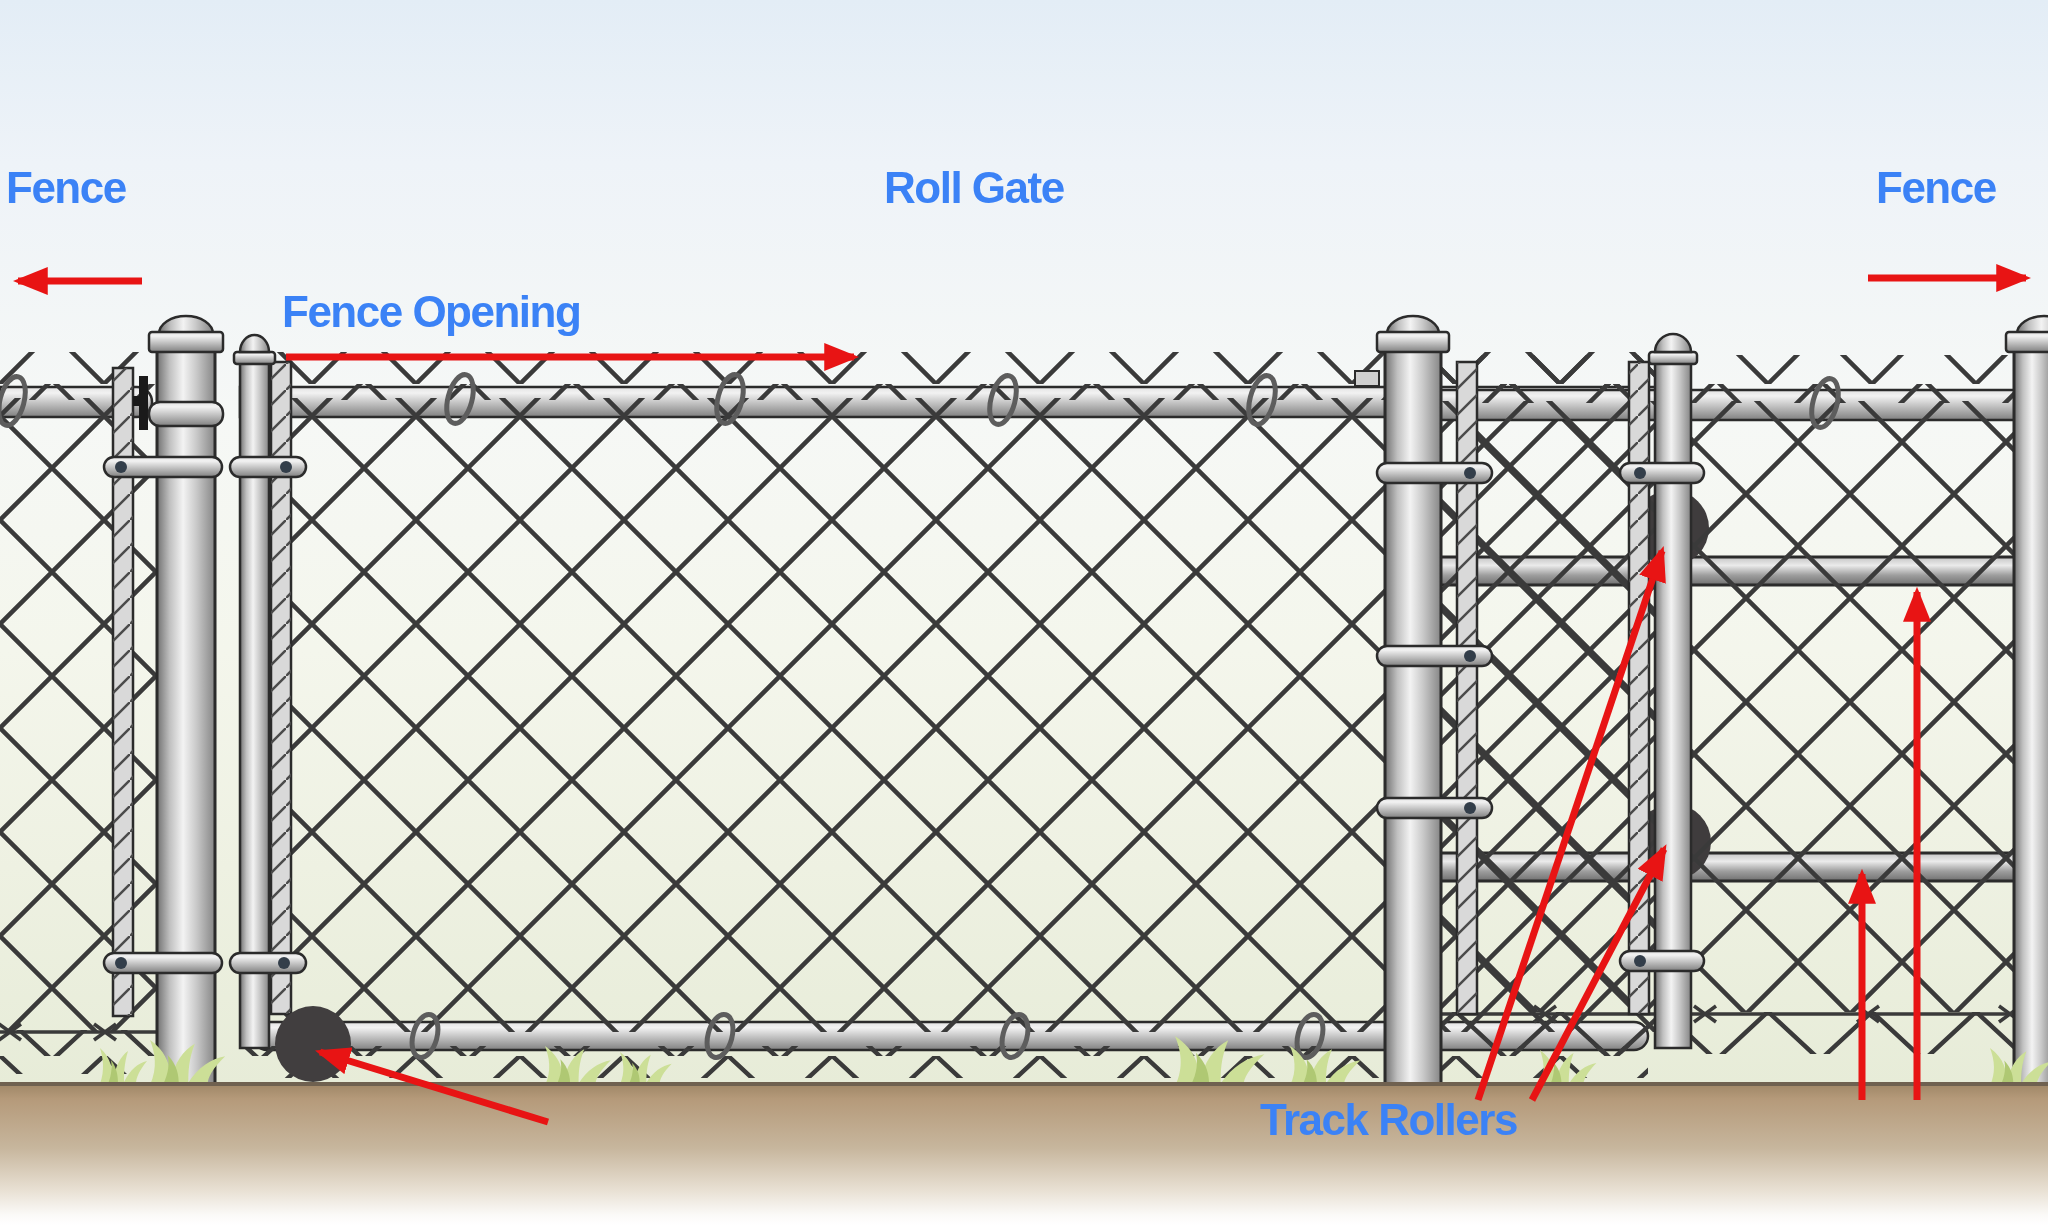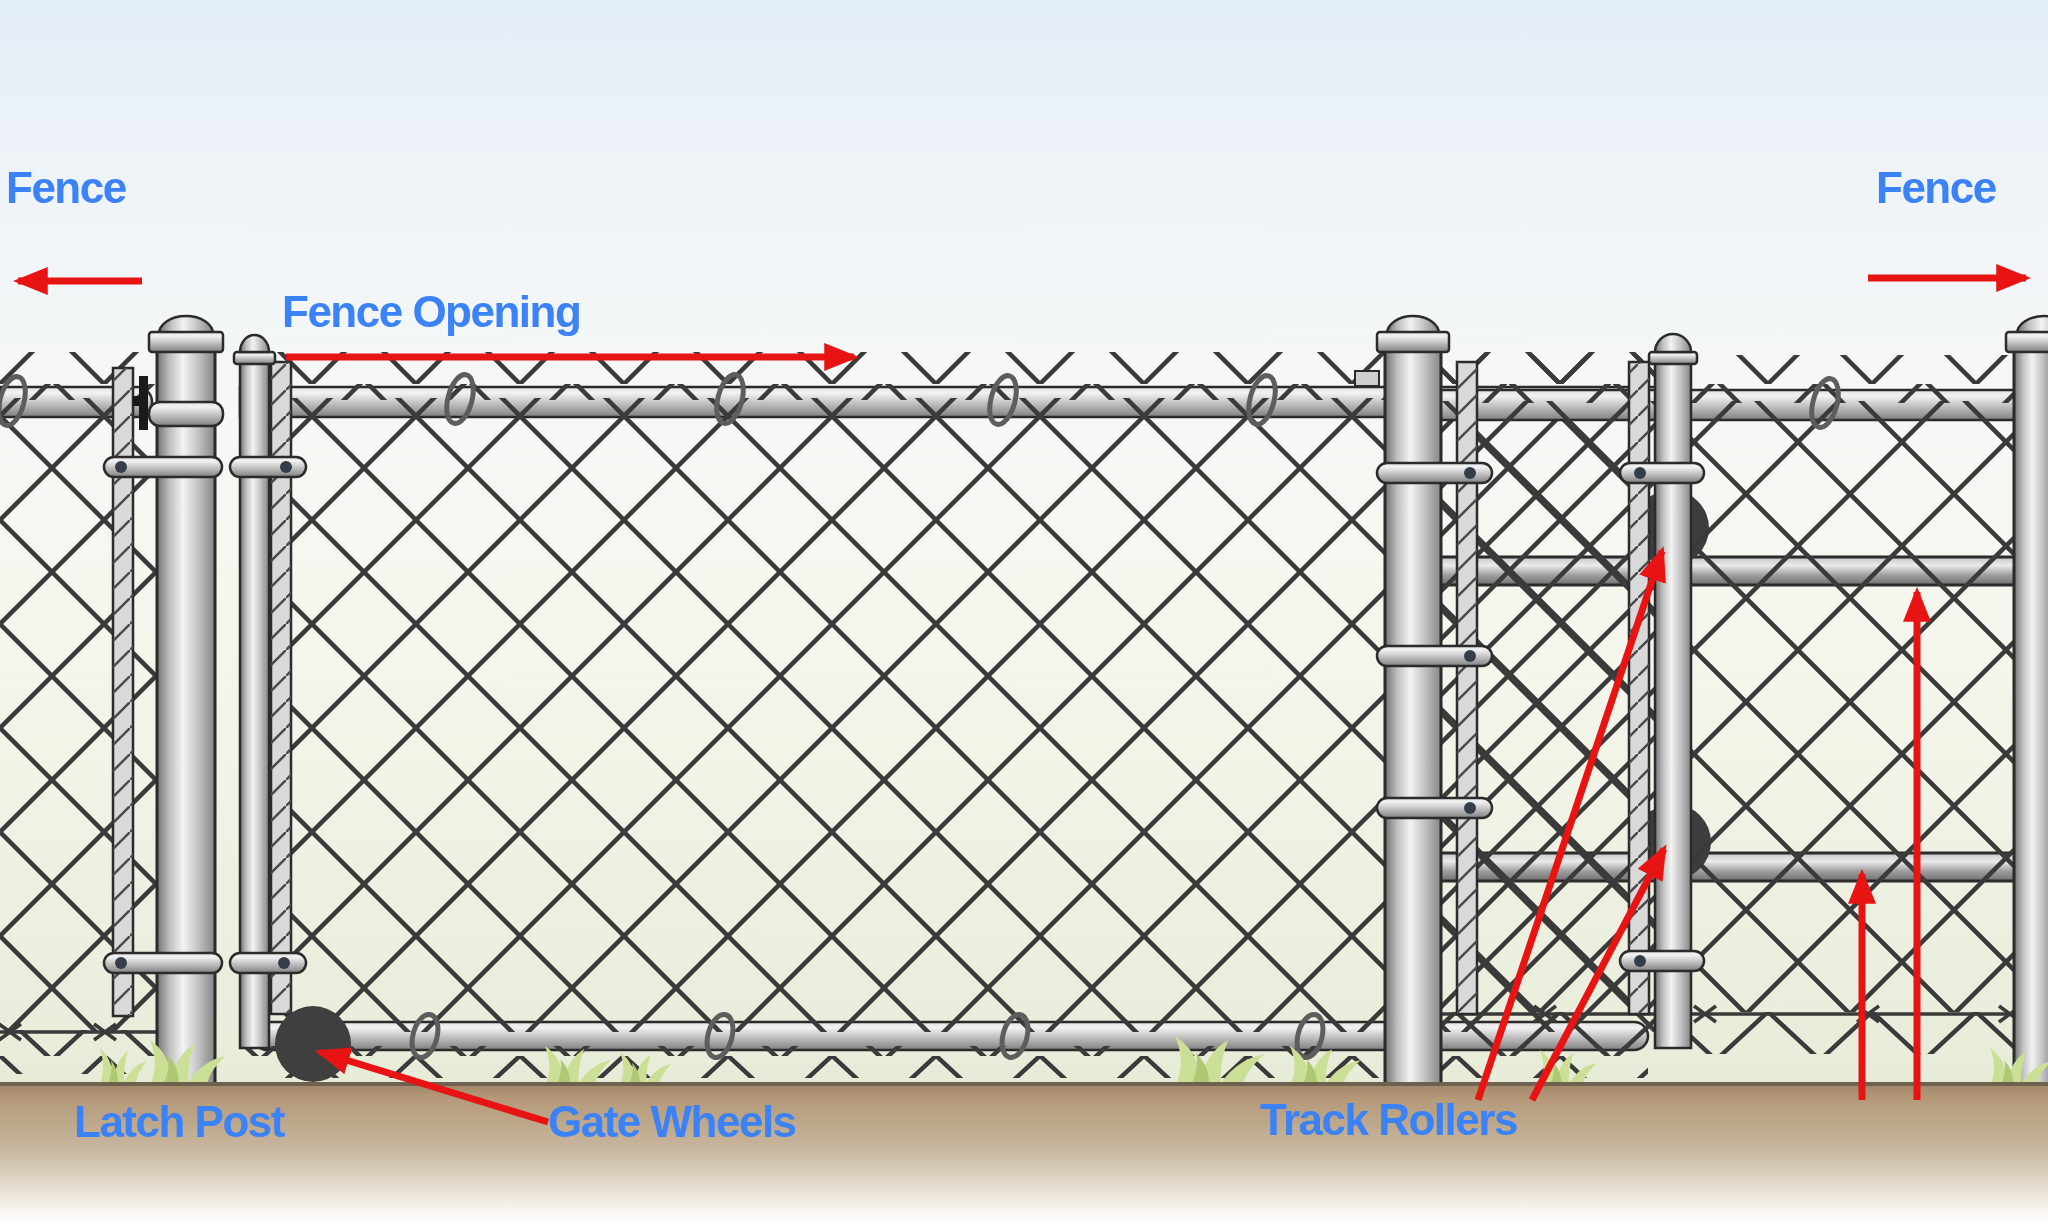--- a/index.html
+++ b/index.html
@@ -228,18 +228,17 @@
     <path d="M1868,278 L2026,278" marker-end="url(#ah)"></path>
     <path d="M548,1122 L320,1052" marker-end="url(#ah)"></path>
     <path d="M1478,1100 L1662,551" marker-end="url(#ah)"></path>
     <path d="M1532,1100 L1664,849" marker-end="url(#ah)"></path>
     <path d="M1862,1100 L1862,874" marker-end="url(#ah)"></path>
     <path d="M1917,1100 L1917,592" marker-end="url(#ah)"></path>
   </g>
 </svg>
 
   <div class="lbl" style="left:6px;top:166px">Fence</div>
+  <div class="lbl" style="left:884px;top:166px">Roll Gate</div>
   <div class="lbl" style="left:1876px;top:166px">Fence</div>
   <div class="lbl" style="left:282px;top:290px">Fence Opening</div>
-  <div class="lbl" style="left:74px;top:1100px">Latch Post</div>
-  <div class="lbl" style="left:548px;top:1100px">Gate Wheels</div>
   <div class="lbl" style="left:1260px;top:1098px">Track Rollers</div>
 </div>
 
 </body></html>

